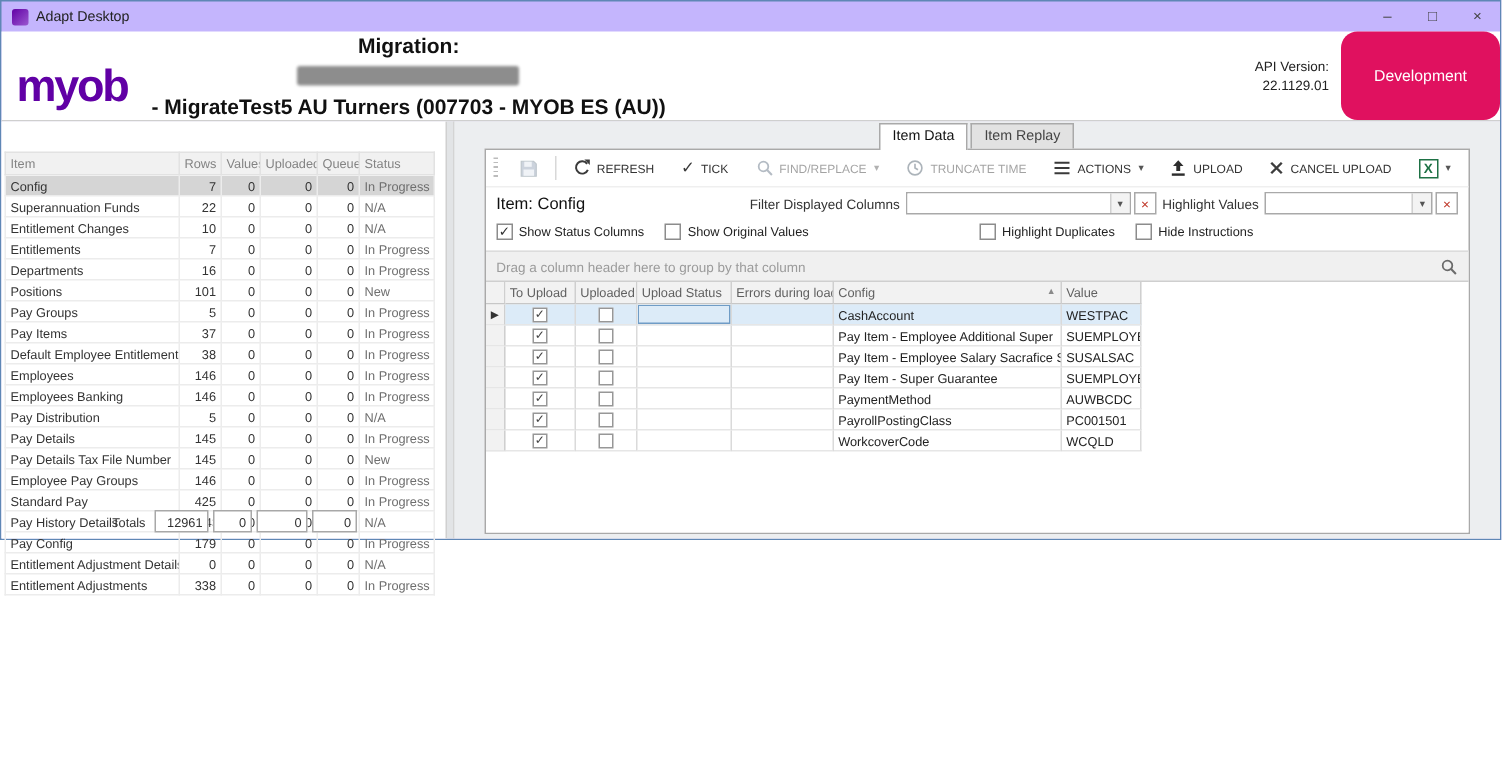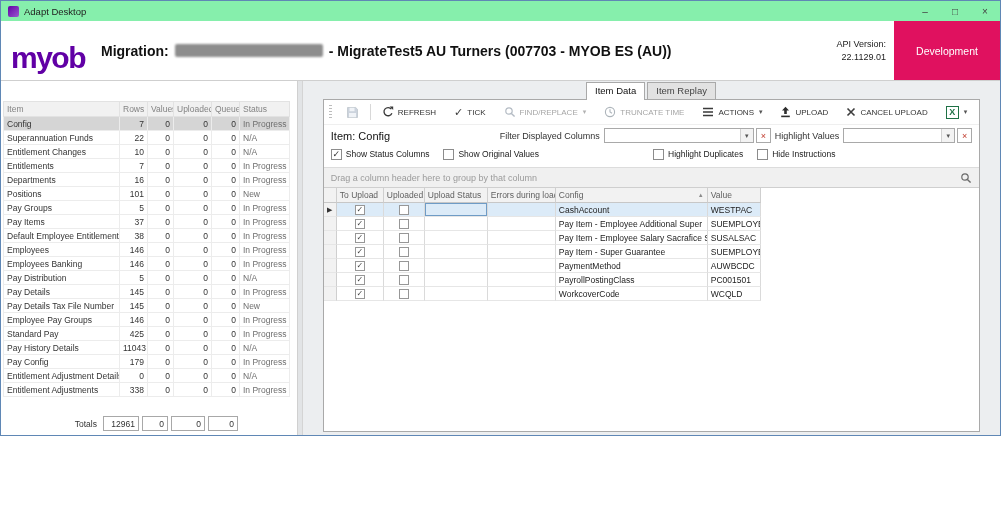--- a/index.html
+++ b/index.html
@@ -1,34 +1,34 @@
 <!DOCTYPE html>
 <html><head>
 <meta charset="utf-8">
 <style>
   *{margin:0;padding:0;box-sizing:border-box;}
   html,body{width:1001px;height:512px;overflow:hidden;}
   body{font-family:"Liberation Sans",sans-serif;font-size:9px;color:#333;background:#fff;}
-  .window{width:1001px;height:436px;border:1px solid #5f87b5;display:flex;flex-direction:column;background:#86efac;}
+  .window{width:1001px;height:360px;border:1px solid #5f87b5;display:flex;flex-direction:column;background:#c4b5fd;}
 
   
   .titlebar{flex:0 0 20px;display:flex;align-items:center;padding-left:7px;font-size:9.5px;color:#222;}
   .app-icon{width:11px;height:11px;border-radius:2px;background:linear-gradient(135deg,#6100A5,#9b59d0);margin-right:5px;flex:0 0 11px;}
   .win-controls{margin-left:auto;display:flex;align-self:stretch;}
   .win-btn{width:30px;display:flex;align-items:center;justify-content:center;font-size:10px;color:#444;}
   .menubar{flex:0 0 17px;display:flex;align-items:center;font-size:10px;padding-left:7px;}
   .menu-item{padding:0 4px;}
 
   
   .header{flex:0 0 52px;display:flex;align-items:center;border-bottom:1px solid #cfcfcf;background:#fff;}
   .logo{font-size:30px;font-weight:bold;color:#6100A5;letter-spacing:-1.5px;padding:0 16px 5px 10px;margin-top:20px;}
-  .mig-title{font-size:14px;font-weight:bold;color:#111;display:flex;align-items:center;gap:6px;white-space:nowrap;}
+  .mig-title{font-size:14px;font-weight:bold;color:#111;display:flex;align-items:center;gap:6px;white-space:nowrap;flex-direction:column;}
   .redacted-block{width:148px;height:13px;background:#8d8d8d;border-radius:2px;filter:blur(1.2px);}
   .api-block{margin-left:auto;text-align:right;font-size:9px;line-height:1.35;color:#222;padding-right:8px;white-space:nowrap;}
-  .env-btn{flex:0 0 106px;align-self:stretch;background:#E0115F;color:#fff;display:flex;align-items:center;justify-content:center;font-size:10.5px;}
+  .env-btn{flex:0 0 106px;align-self:stretch;background:#E0115F;color:#fff;display:flex;align-items:center;justify-content:center;font-size:10.5px;border-radius:11px;}
 
   
   .main{flex:1;display:flex;background:#eceef0;min-height:0;}
   .left-panel{flex:0 0 297px;background:#fff;border-right:1px solid #d0d0d0;position:relative;}
   .splitter{flex:0 0 5px;background:#e2e4e6;border-right:1px solid #d4d4d4;}
   .right-panel{flex:1;display:flex;flex-direction:column;padding:0 2px 3px 2px;min-width:0;background:#eceef0;align-items:center;}
 
   
   .item-table{position:absolute;top:20px;left:2px;border-collapse:collapse;table-layout:fixed;width:286px;font-size:8.5px;border:1px solid #c6c6c6;}
   .item-table th{background:#f1f1f1;color:#838383;font-weight:normal;text-align:left;border:1px solid #e2e2e2;height:15px;padding:0 3px;overflow:hidden;white-space:nowrap;}

